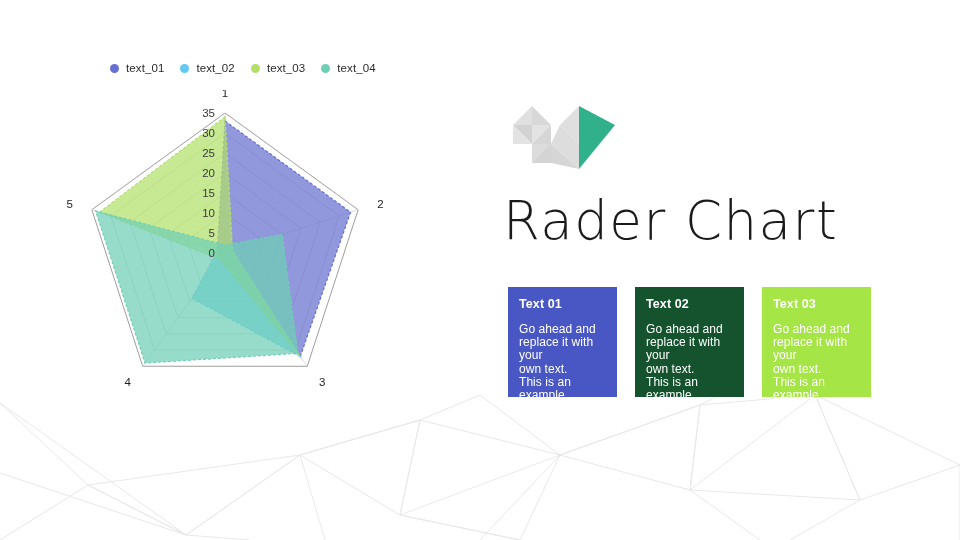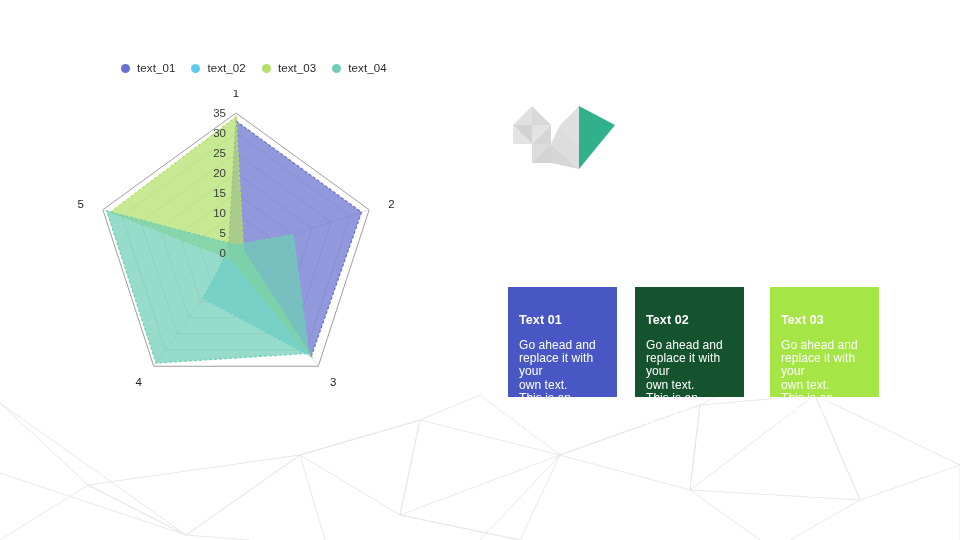--- a/index.html
+++ b/index.html
@@ -31,21 +31,21 @@
     left: 0;
     top: 395px;
     width: 960px;
     height: 145px;
     pointer-events: none;
   }
 
   
   #chart-panel {
     position: absolute;
-    left: 11px;
+    left: 0px;
     top: 0px;
     width: 470px;
     height: 470px;
   }
 
   #chart-legend {
     position: absolute;
     left: 110px;
     top: 62px;
     display: flex;
@@ -119,21 +119,21 @@
   #text-cards {
     position: absolute;
     left: 13px;
     top: 287px;
     display: flex;
     gap: 18px;
   }
   .text-card {
     width: 109px;
     height: 110px;
-    padding: 24px 10px 0 11px;
+    padding: 8px 10px 0 11px;
     box-sizing: border-box;
     position: relative;
   }
   .text-card-title {
     font-size: 12.5px;
     font-weight: bold;
     color: #ffffff;
     margin: 2px 0 12px 0;
     letter-spacing: 0.1px;
   }
@@ -255,39 +255,40 @@
       <polygon points="46,41 46,60 27,60" fill="#D4D4D4"></polygon>
       <polygon points="55,22 74,3 74,41" fill="#DFDFDF"></polygon>
       <polygon points="74,3 93,22 74,22" fill="#E4E4E4"></polygon>
       <polygon points="93,22 110,22 93,41" fill="#DBDBDB"></polygon>
       <polygon points="74,3 74,66 110,22" fill="#31B08C"></polygon>
       <polygon points="55,22 74,41 55,41" fill="#E2E2E2" opacity="0"></polygon>
       <polygon points="55,22 74,41 74,66 46,41" fill="#DDDDDD"></polygon>
       <polygon points="46,41 74,66 46,60" fill="#D6D6D6"></polygon>
     </svg>
 
+    <div id="page-title">Rader Chart</div>
 
     <div id="text-cards">
       <div class="text-card" style="background:#4857C4;">
         <div class="text-card-title">Text 01</div>
         <div class="text-card-body">Go ahead and
 replace it with your
 own text.
 This is an example
 text.</div>
       </div>
       <div class="text-card" style="background:#14532d;">
         <div class="text-card-title">Text 02</div>
         <div class="text-card-body">Go ahead and
 replace it with your
 own text.
 This is an example
 text.</div>
       </div>
-      <div class="text-card" style="background:#A5E546;margin-left:8px;">
+      <div class="text-card" style="background:#A5E546;">
         <div class="text-card-title">Text 03</div>
         <div class="text-card-body">Go ahead and
 replace it with your
 own text.
 This is an example
 text.</div>
       </div>
     </div>
   </div>
 

